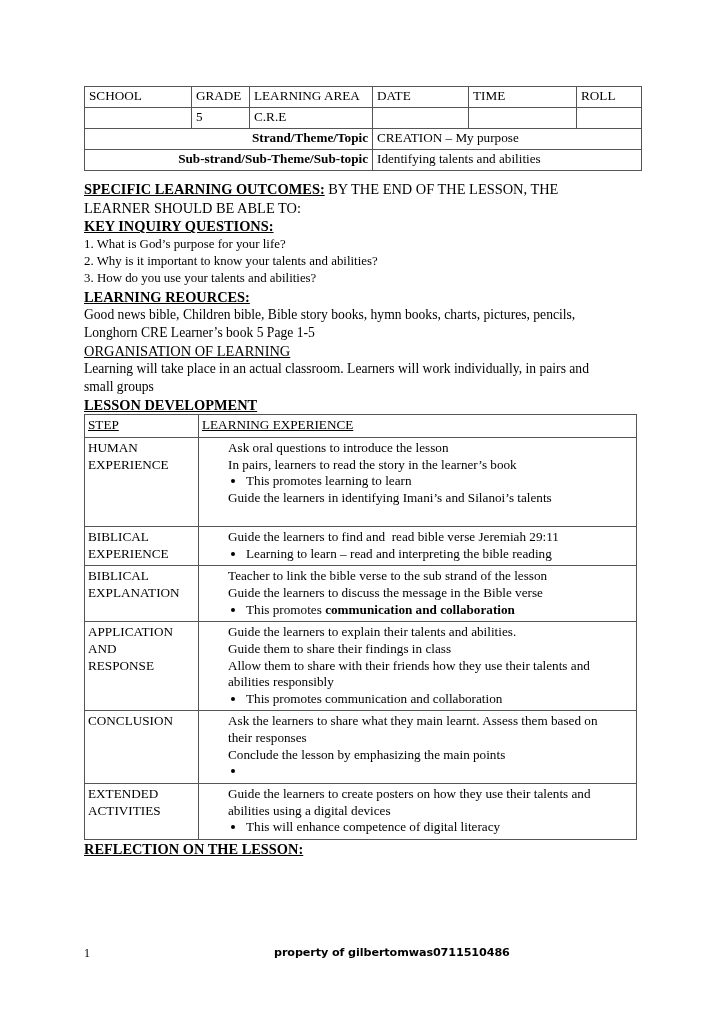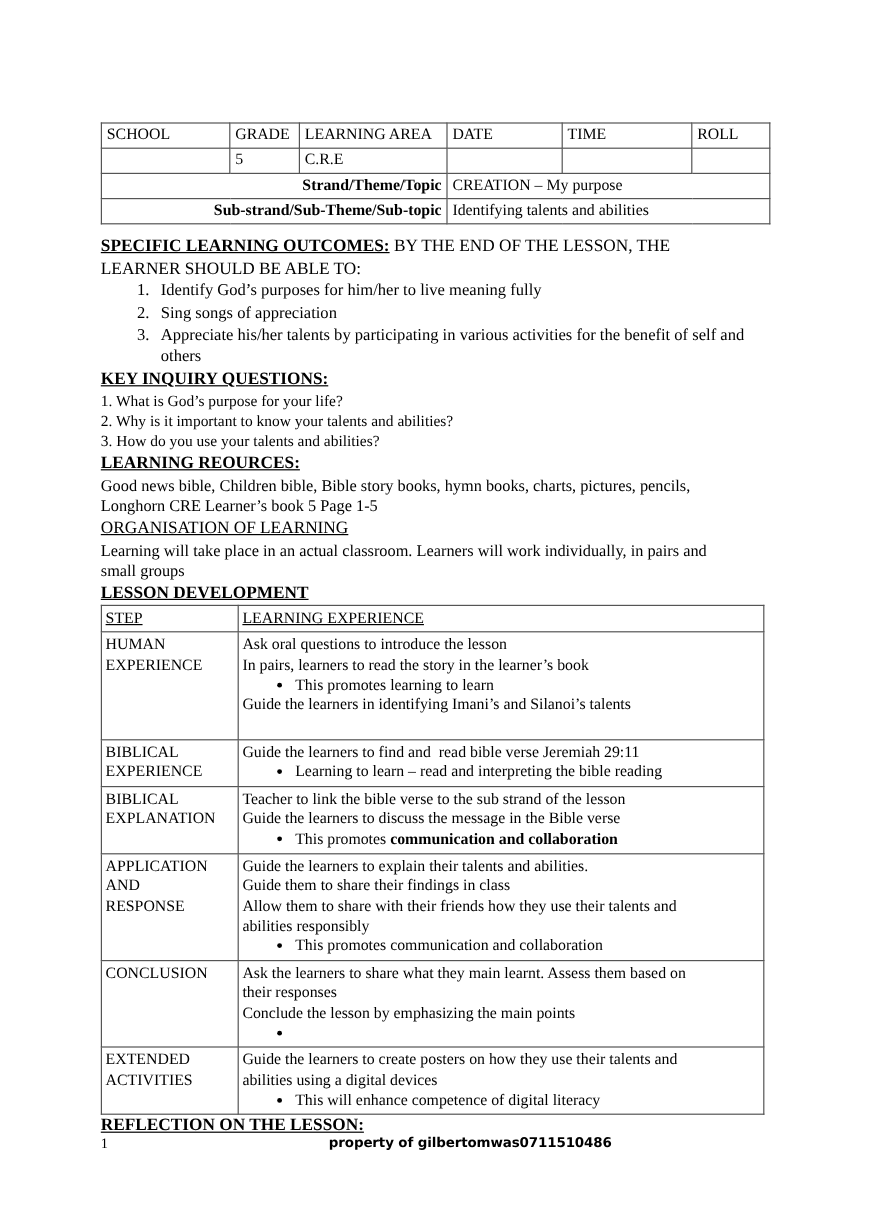--- a/index.html
+++ b/index.html
@@ -18,21 +18,21 @@
   .page {
     position: absolute;
     left: 0; top: 0;
     width: 724px;
     height: 1024px;
     box-sizing: border-box;
   }
   .content {
     position: absolute;
     left: 84px;
-    top: 102px;
+    top: 86px;
     width: 557px;
   }
 
   
   table {
     border-collapse: collapse;
     width: 100%;
     table-layout: fixed;
   }
   table td {
@@ -88,21 +88,21 @@
   
   .lesson-table { width: 553px; }
   .lesson-table td {
     font-size: 13.2px;
     line-height: 1.26;
     padding: 2px 5px 3px 3px;
   }
   .lesson-table td.step { width: 114px; }
   .lesson-table .u { text-decoration: underline; }
   .lesson-table .bold { font-weight: bold; }
-  .cellline { display: block; white-space: pre-wrap; }
+  .cellline { display: block; white-space: pre-wrap; margin-left: 26px; }
   ul.bul {
     margin: 0;
     padding-left: 44px;
     list-style: disc;
   }
   ul.bul li { line-height: 1.26; }
   ul.bul li.empty { min-height: 15px; }
 
   
   .footer {
@@ -168,25 +168,20 @@
         <tr>
           <td class="bold" colspan="3">Sub-strand/Sub-Theme/Sub-topic</td>
           <td colspan="3">Identifying talents and abilities</td>
         </tr>
       </tbody>
     </table>
 
     <div class="block sp-t8">
       <div><span class="hdr">SPECIFIC LEARNING OUTCOMES:</span><span class="run"> BY THE END OF THE LESSON, THE</span></div>
       <div class="caps">LEARNER SHOULD BE ABLE TO:</div>
-      <ol class="outcomes">
-        <li>Identify God’s purposes for him/her to live meaning fully</li>
-        <li>Sing songs of appreciation</li>
-        <li>Appreciate his/her talents by participating in various activities for the benefit of self and others</li>
-      </ol>
     </div>
 
     <div class="block">
       <div class="hdr">KEY INQUIRY QUESTIONS:</div>
       <div class="qline">1. What is God’s purpose for your life?</div>
       <div class="qline">2. Why is it important to know your talents and abilities?</div>
       <div class="qline">3. How do you use your talents and abilities?</div>
     </div>
 
     <div class="block">

